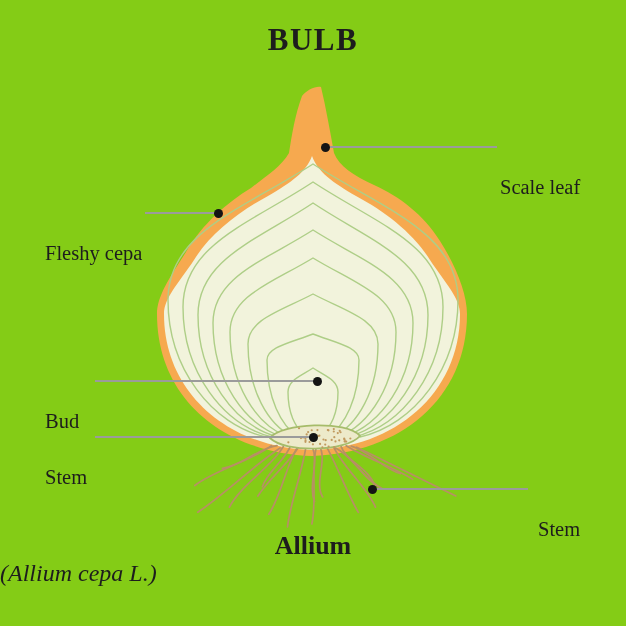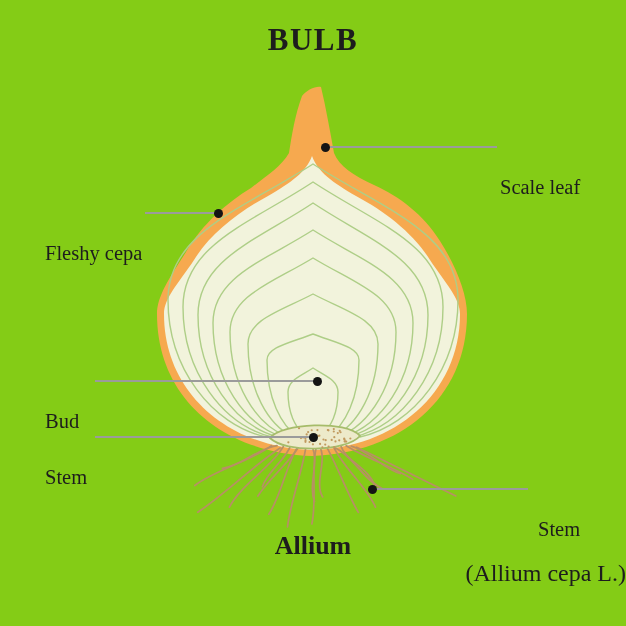--- a/index.html
+++ b/index.html
@@ -9,21 +9,21 @@
   }
   svg.illus{position:absolute;left:0;top:0;}
   .title{
     position:absolute;left:0;top:22px;width:100%;text-align:center;
     font-size:31px;font-weight:bold;letter-spacing:1.5px;
   }
   .lbl{position:absolute;font-size:20.5px;line-height:26px;height:26px;white-space:nowrap;margin-top:43px;}
   .leader{position:absolute;height:1.5px;background:var(--lead,#9b9b9b);}
   .ldot{position:absolute;width:9px;height:9px;border-radius:50%;background:var(--ldot,#141414);}
   .cap-name{position:absolute;left:0;top:531px;width:100%;text-align:center;font-size:26px;font-weight:bold;}
-  .cap-latin{position:absolute;left:0;top:560px;width:100%;text-align:right;font-size:24px;}
+  .cap-latin{position:absolute;left:0;top:560px;width:100%;text-align:left;font-size:24px;font-style:italic;}
 </style>
 </head>
 <body>
 
 <div class="stage">
 
   <svg class="illus" width="626" height="626" viewBox="0 0 626 626">
 
     <path style="fill:var(--skin,#F6A94F);stroke:none;" d="M 321 87
          C 315 86 307 90 302 96

